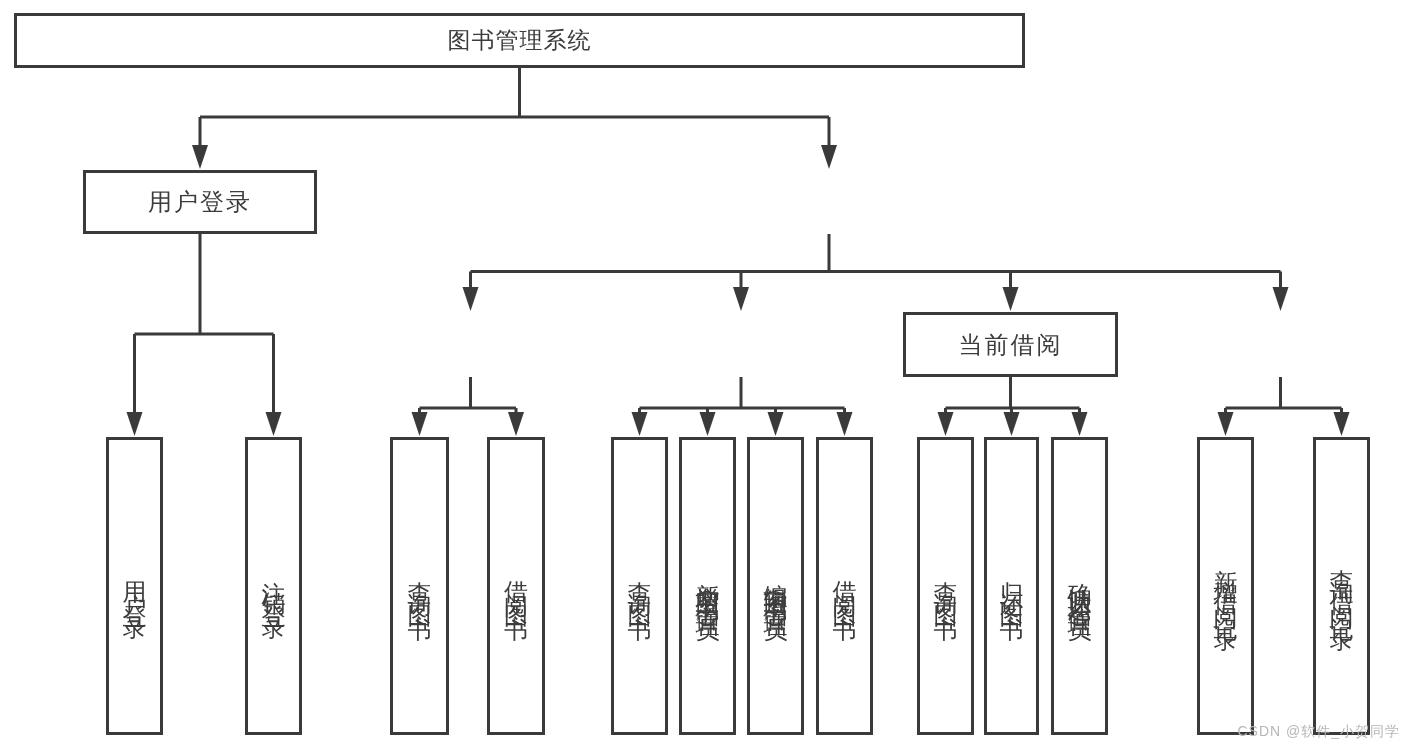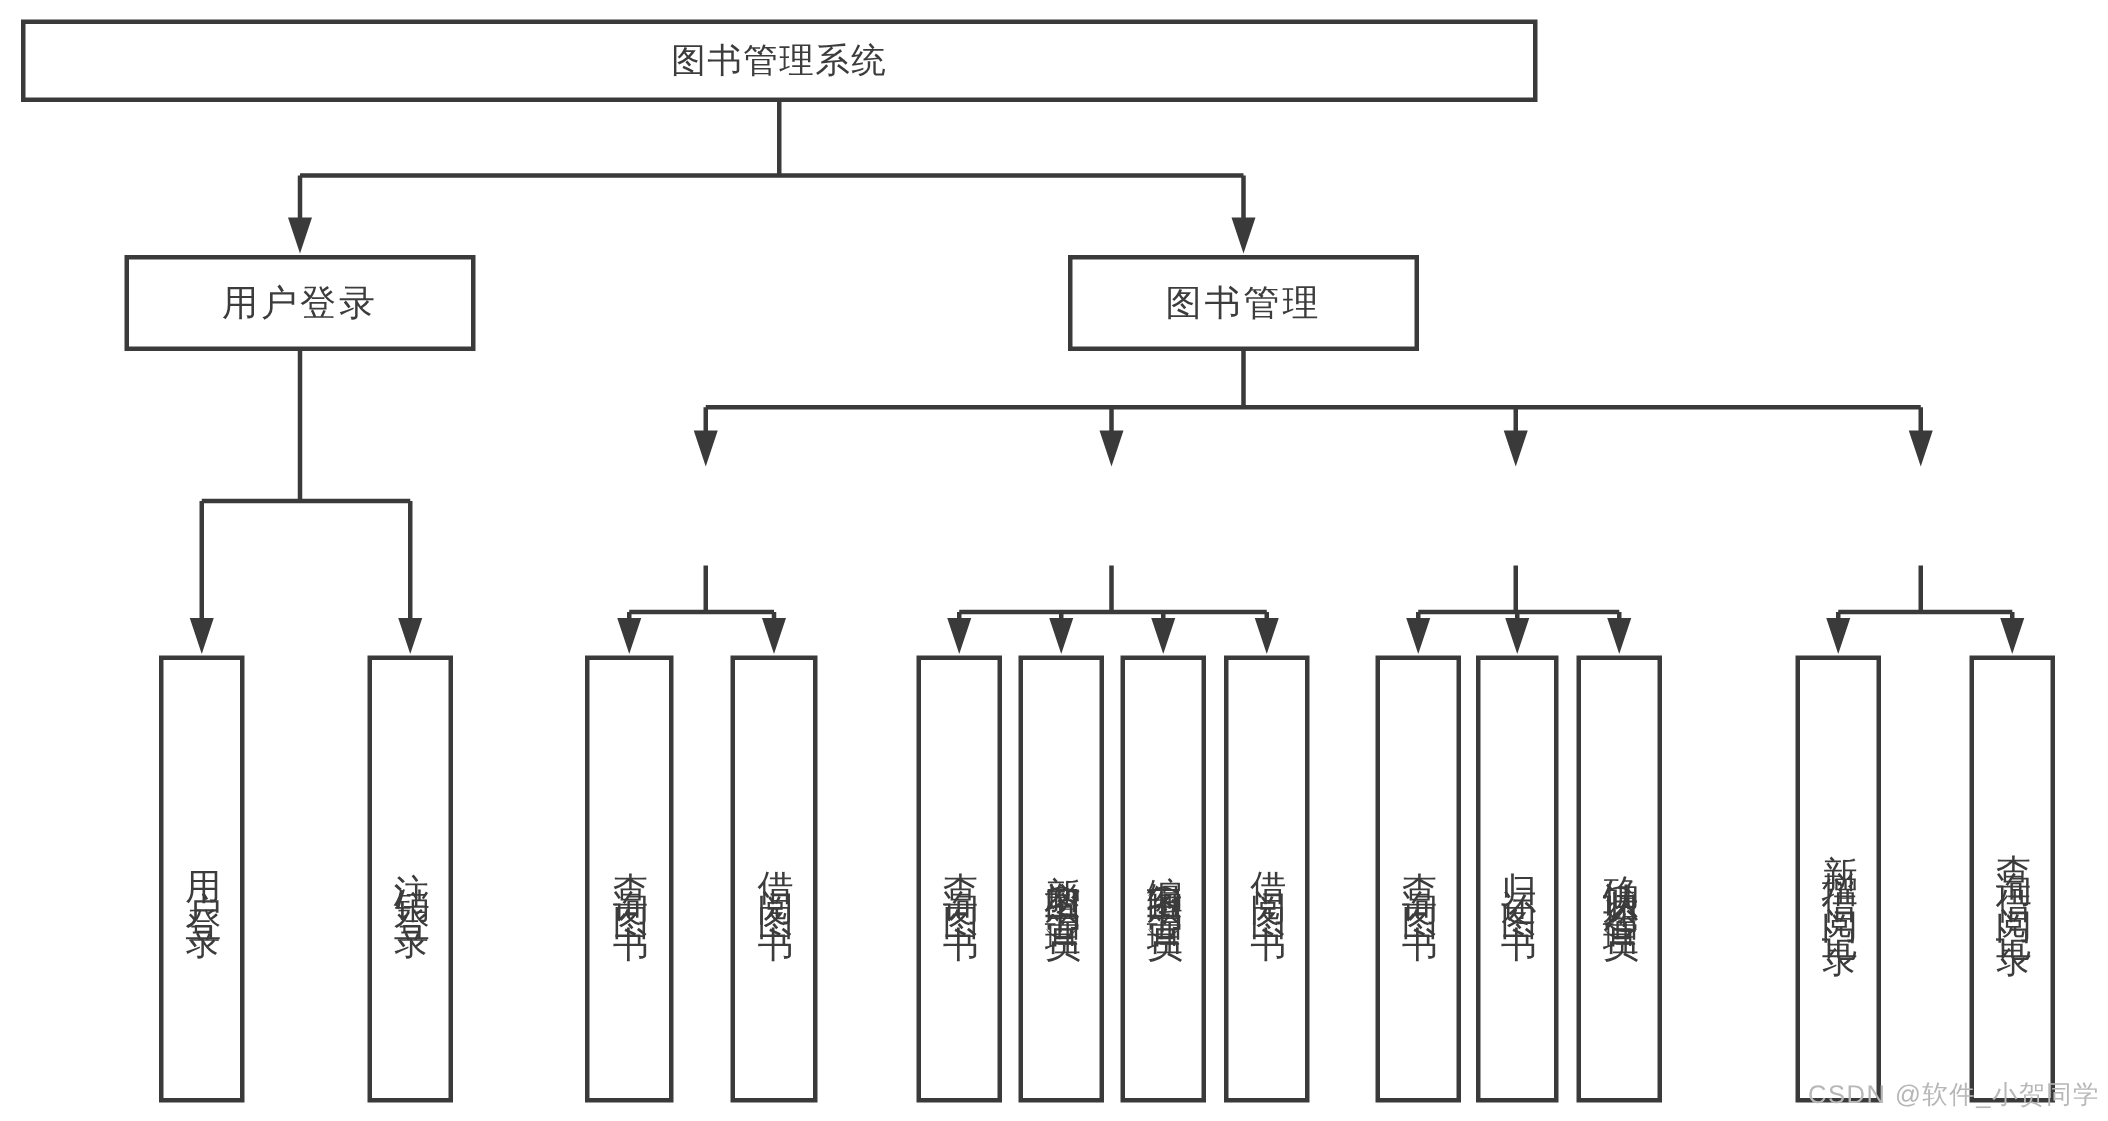--- a/index.html
+++ b/index.html
@@ -34,21 +34,21 @@
     writing-mode:vertical-rl;
     text-orientation:mixed;
     font-size:24px;
     letter-spacing:12px;
     line-height:1;
   }
   .v .lbl.long{letter-spacing:5px;}
   .watermark{
     position:absolute;
     right:5px;bottom:6px;
-    font-size:17px;
+    font-size:14px;
     letter-spacing:1px;
     color:var(--watermark);
     z-index:5;
   }
 </style>
 </head>
 <body>
 
 <div class="canvas">
 
@@ -91,24 +91,24 @@
     <use href="#ah" class="head" transform="translate(1341.5,436)"></use>
   </svg>
 
   <div class="node h root-box" style="left:14px;top:13px;width:1011px;height:55px">
     <span class="lbl">图书管理系统</span>
   </div>
 
   <div class="node h" style="left:83px;top:170px;width:234px;height:64px">
     <span class="lbl">用户登录</span>
   </div>
-  <div class="node h" style="left:712px;top:170px;width:234px;height:64px">
-    <span class="lbl">图书管理</span>
+
+  <div class="node h" style="left:903px;top:312px;width:215px;height:65px">
+    <span class="lbl">当前借阅</span>
   </div>
-
 
   <div class="node v" style="left:106px;top:437px;width:57px;height:298px">
     <span class="lbl">用户登录</span>
   </div>
   <div class="node v" style="left:245px;top:437px;width:57px;height:298px">
     <span class="lbl">注销登录</span>
   </div>
 
   <div class="node v" style="left:390px;top:437px;width:59px;height:298px">
     <span class="lbl">查询图书</span>

